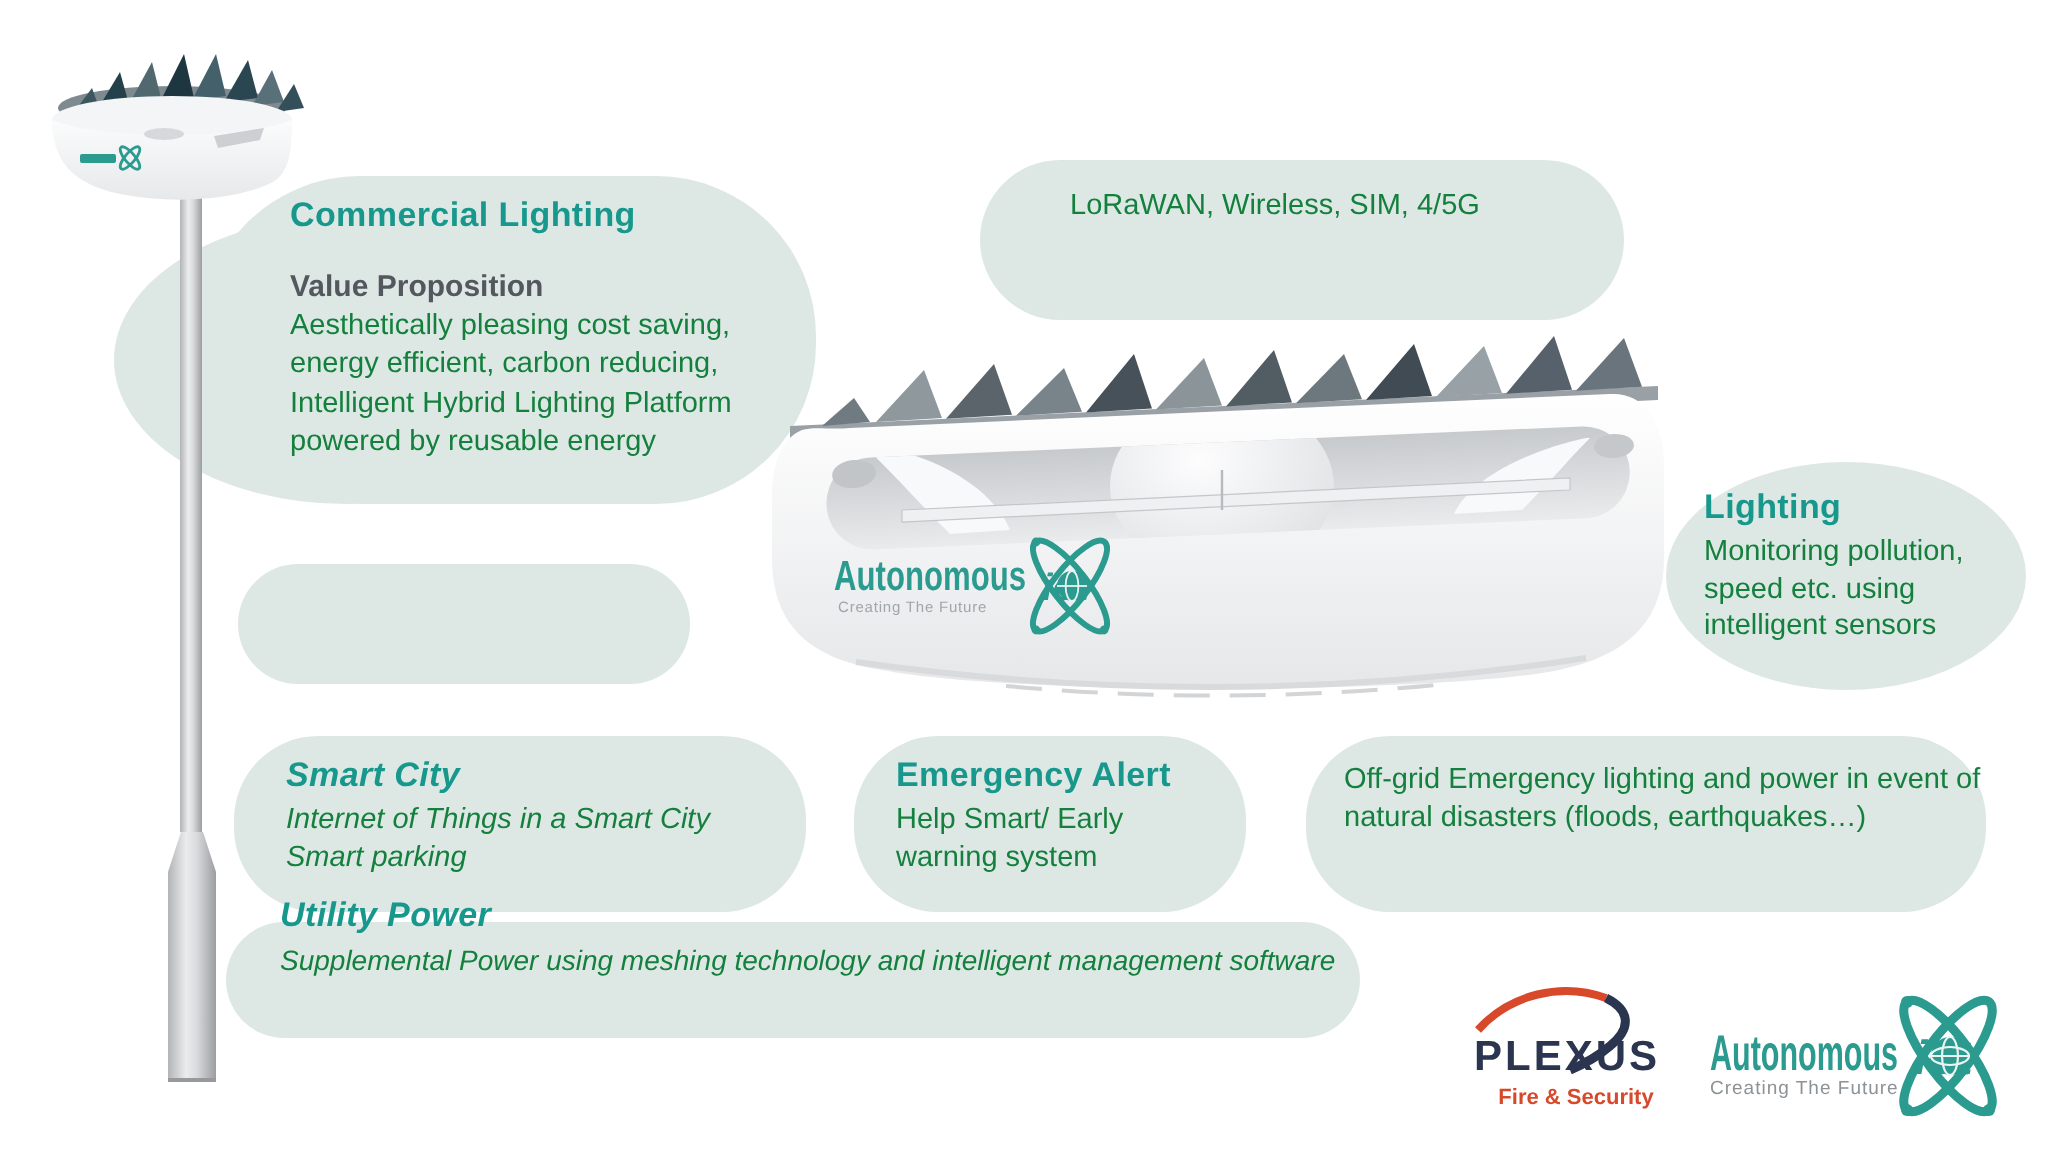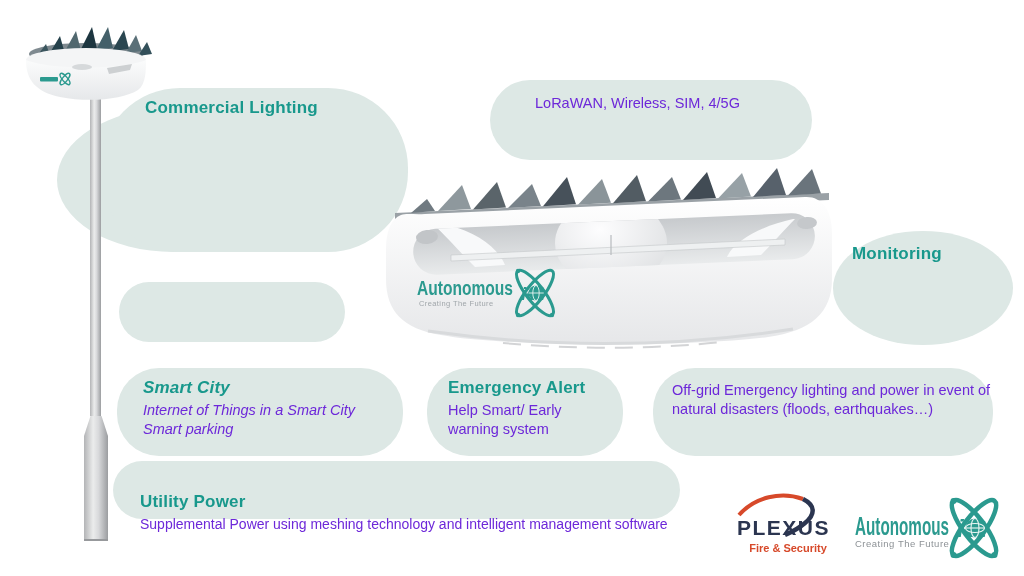--- a/index.html
+++ b/index.html
@@ -2,21 +2,21 @@
 <html><head>
 <meta charset="utf-8">
 <style>
   html,body{margin:0;padding:0;background:#fff;}
   .canvas{position:relative;width:1024px;height:576px;background:#ffffff;overflow:hidden;
           font-family:"Liberation Sans",sans-serif;}
   .bubble{position:absolute;background:#dde8e5;}
   .btxt{position:absolute;}
   .b-title{font-size:17px;font-weight:700;color:#18988c;letter-spacing:.2px;}
   .b-sub{font-size:15px;font-weight:700;color:#53585e;margin-top:17px;}
-  .b-body{font-size:14.5px;color:#6d28d9;line-height:1.33;white-space:pre;margin-top:3px;}
+  .b-body{font-size:14.5px;color:#15803d;line-height:1.33;white-space:pre;margin-top:3px;}
   .pole{position:absolute;background:linear-gradient(to right,#b3b4b6 0%,#ebecec 38%,#d9dadc 60%,#9b9da0 100%);}
   .pole-thin{left:90px;top:88px;width:11px;height:328px;}
   .pole-taper{left:84px;top:416px;width:24px;height:20px;
               clip-path:polygon(27% 0,73% 0,100% 100%,0 100%);}
   .pole-thick{left:84px;top:436px;width:24px;height:103px;border-bottom:2px solid #97999c;}
   svg text{font-family:"Liberation Sans",sans-serif;}
 </style>
 </head>
 <body>
 
@@ -71,49 +71,57 @@
       <rect x="28" y="57" width="18" height="4.5" rx="1" fill="#2b9a8f"></rect>
       <g transform="translate(53,59)" stroke="#2b9a8f" stroke-width="1.4" fill="none">
         <ellipse rx="7" ry="2.5" transform="rotate(50)"></ellipse>
         <ellipse rx="7" ry="2.5" transform="rotate(-50)"></ellipse>
       </g>
     </g>
   </svg>
 
   <div class="btxt" style="left:145px;top:98px;">
     <div class="b-title">Commercial Lighting</div>
+    <div class="b-sub">Value Proposition</div>
+    <div class="b-body" style="margin-top:2px;">Aesthetically pleasing cost saving,
+energy efficient, carbon reducing,
+Intelligent Hybrid Lighting Platform
+powered by reusable energy</div>
   </div>
 
   <div class="btxt" style="left:535px;top:91px;">
     <div class="b-body">LoRaWAN, Wireless, SIM, 4/5G</div>
   </div>
 
   <div class="btxt" style="left:852px;top:244px;">
-    <div class="b-title">Monitoring</div>
+    <div class="b-title">Lighting</div>
+    <div class="b-body" style="line-height:1.28;">Monitoring pollution,
+speed etc. using
+intelligent sensors</div>
   </div>
 
 
   <div class="btxt" style="left:143px;top:378px;font-style:italic;">
     <div class="b-title">Smart City</div>
     <div class="b-body">Internet of Things in a Smart City
 Smart parking</div>
   </div>
 
   <div class="btxt" style="left:448px;top:378px;">
     <div class="b-title">Emergency Alert</div>
     <div class="b-body">Help Smart/ Early
 warning system</div>
   </div>
 
   <div class="btxt" style="left:672px;top:378px;">
     <div class="b-body">Off-grid Emergency lighting and power in event of
 natural disasters (floods, earthquakes…)</div>
   </div>
 
-  <div class="btxt" style="left:140px;top:492px;">
+  <div class="btxt" style="left:140px;top:448px;font-style:italic;">
     <div class="b-title">Utility Power</div>
     <div class="b-body" style="font-size:14px;">Supplemental Power using meshing technology and intelligent management software</div>
   </div>
 
   <svg style="position:absolute;left:383px;top:163px;" width="455" height="205" viewBox="0 0 455 205">
     <defs>
       <linearGradient id="drumGrad" x1="0" y1="0" x2="0" y2="1">
         <stop offset="0" stop-color="#ffffff"></stop>
           <stop offset="1" stop-color="#e6e7e9"></stop>
       </linearGradient>

